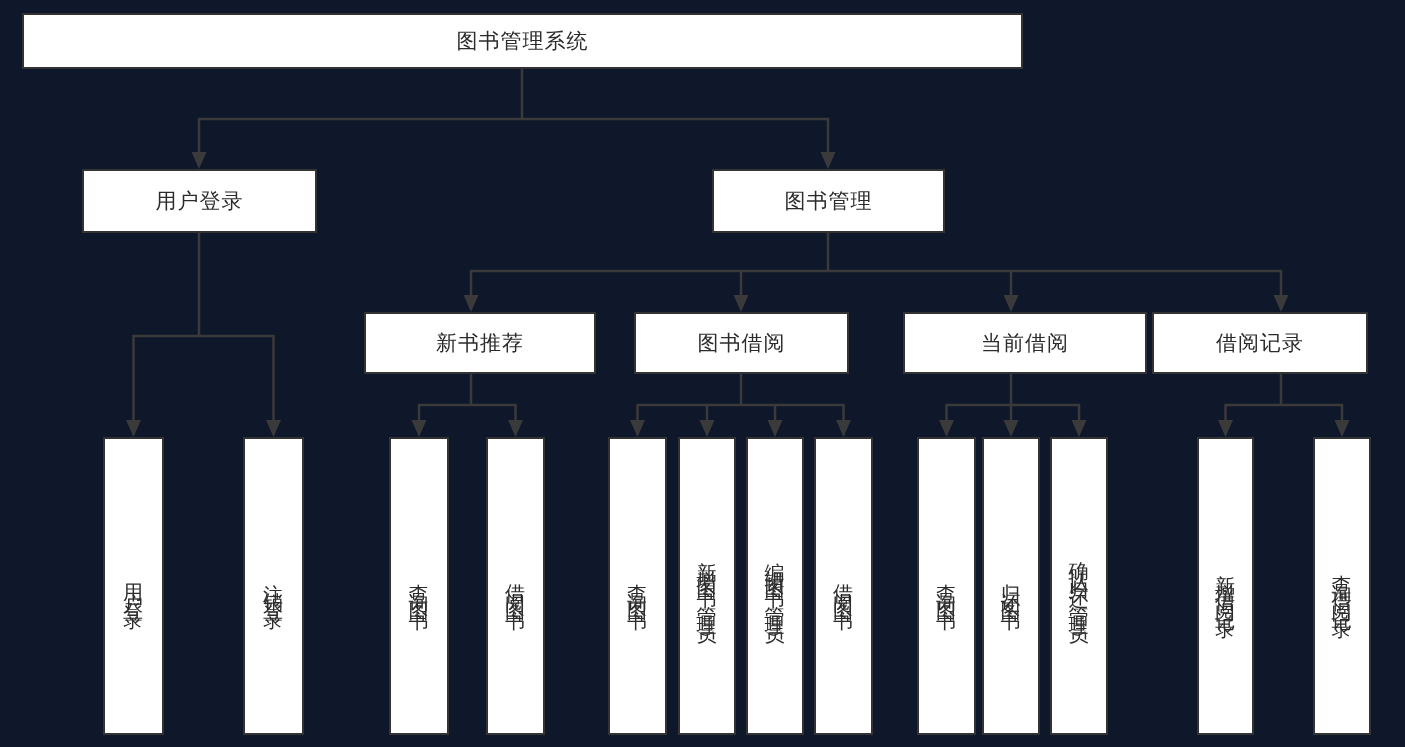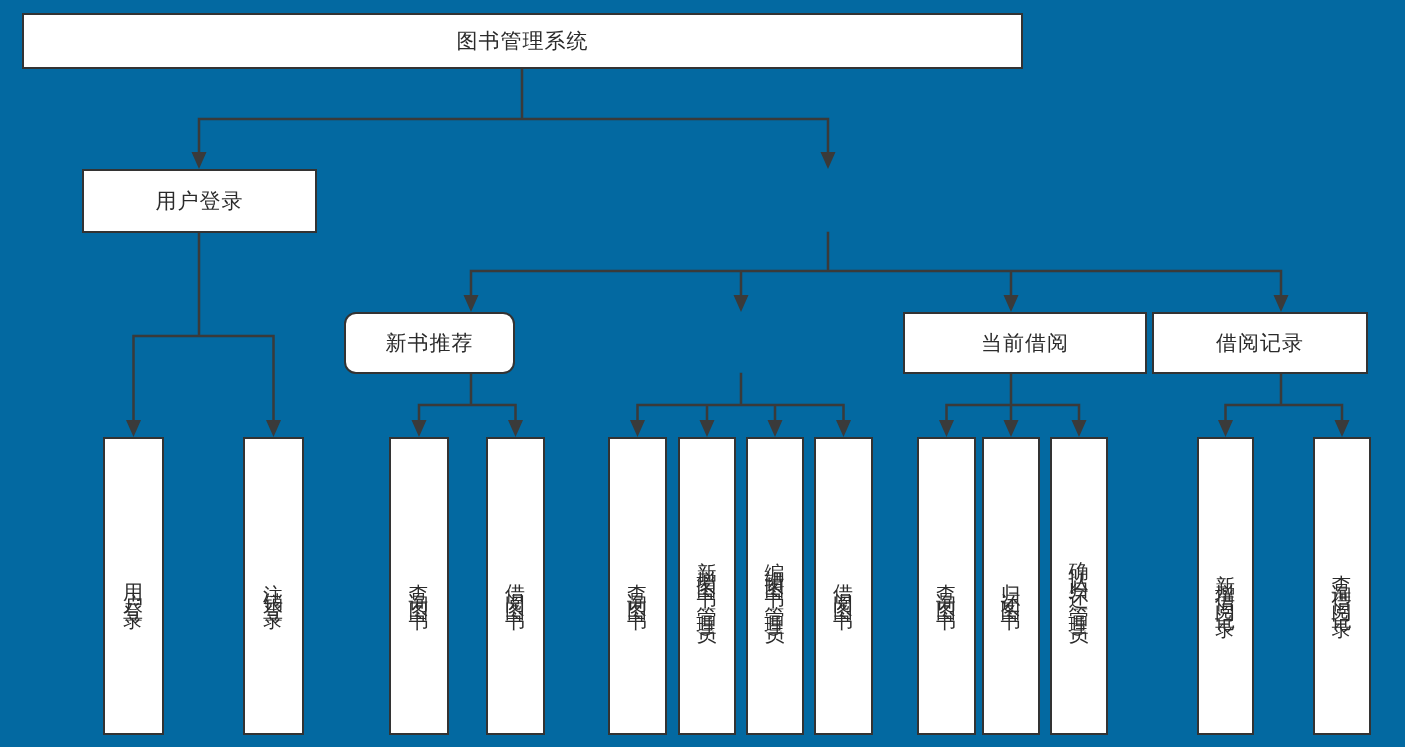--- a/index.html
+++ b/index.html
@@ -4,21 +4,21 @@
 <style>
   html, body {
     margin: 0;
     padding: 0;
     background: #ffffff;
   }
   #canvas {
     position: relative;
     width: 1405px;
     height: 747px;
-    background: #0369a1;
+    background: #0f172a;
     font-family: "Liberation Sans", sans-serif;
     color: #2b2b2b;
     overflow: hidden;
   }
   #wires {
     position: absolute;
     left: 0;
     top: 0;
     width: 1405px;
     height: 747px;
@@ -96,22 +96,24 @@
       M939 420 L954 420 L946.5 437 Z
       M1003.5 420 L1018.5 420 L1011 437 Z
       M1071.5 420 L1086.5 420 L1079 437 Z
       M1218 420 L1233 420 L1225.5 437 Z
       M1334.5 420 L1349.5 420 L1342 437 Z"></path>
   </svg>
 
   <div class="box root hnode">图书管理系统</div>
 
   <div class="box lvl1 hnode" style="left:82px;width:235px;">用户登录</div>
+  <div class="box lvl1 hnode" style="left:712px;width:233px;">图书管理</div>
 
-  <div class="box lvl2 hnode" style="left:344px;width:171px;border-radius:12px;">新书推荐</div>
+  <div class="box lvl2 hnode" style="left:364px;width:232px;">新书推荐</div>
+  <div class="box lvl2 hnode" style="left:634px;width:215px;">图书借阅</div>
   <div class="box lvl2 hnode" style="left:903px;width:244px;">当前借阅</div>
   <div class="box lvl2 hnode" style="left:1152px;width:216px;">借阅记录</div>
 
   <div class="box leaf" style="left:103px;width:61px;">
     <span class="vtext">用户登录</span>
   </div>
   <div class="box leaf" style="left:243px;width:61px;">
     <span class="vtext">注销登录</span>
   </div>
 

